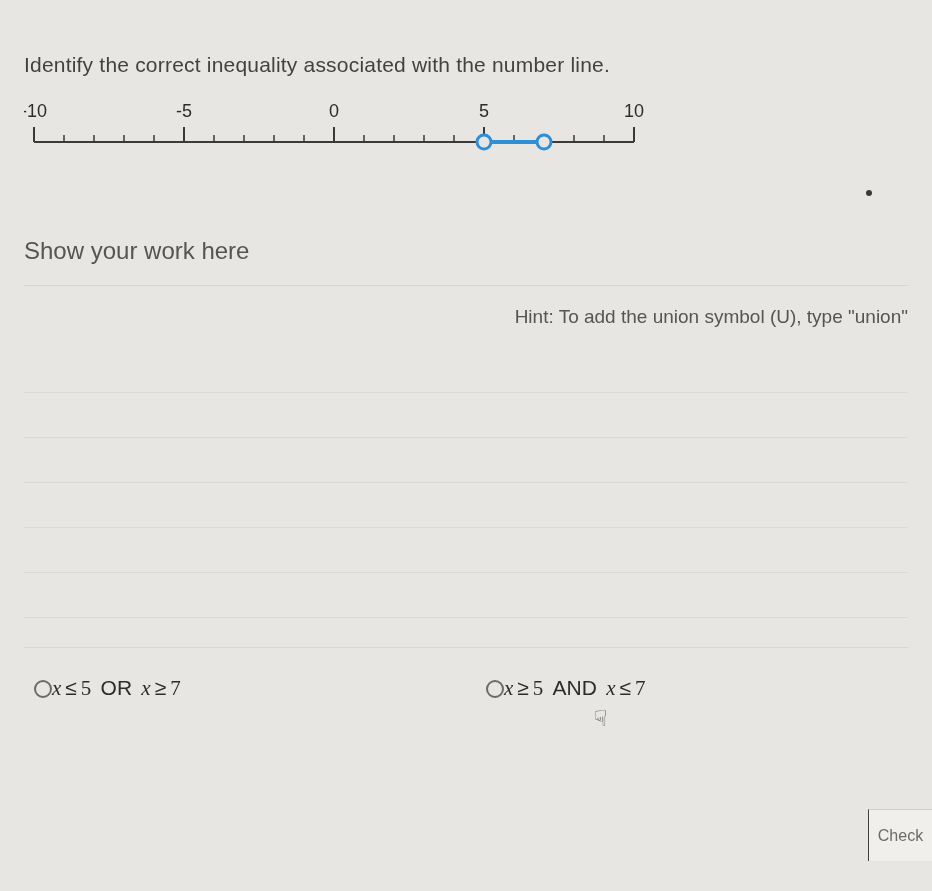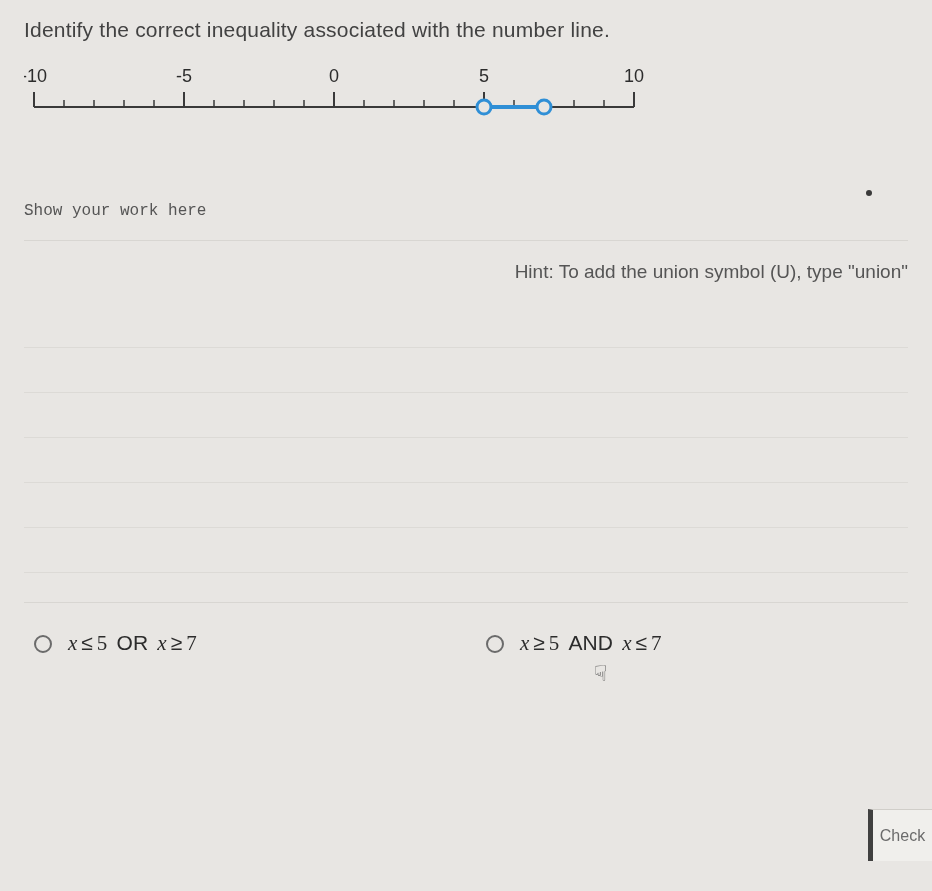--- a/index.html
+++ b/index.html
@@ -10,32 +10,32 @@
       height: 891px;
       overflow: hidden;
       position: relative;
     }
     .container { padding: 18px 24px 0 24px; }
     .question {
       font-size: 21px;
       color: #424242;
       margin-bottom: 20px;
       letter-spacing: 0.2px;
+      margin-top: 35px;
     }
     .number-line-wrap {
       display: flex;
       margin-bottom: 60px;
     }
     svg.number-line { display: block; }
     .show-work {
-      font-size: 16px;
+      font-size: 24px;
       color: #555;
       padding: 10px 0 20px 0;
       border-bottom: 1px solid #d8d6d2;
-      font-family: Liberation Mono, monospace;
     }
     .hint {
       font-size: 19px;
       color: #555;
       padding: 20px 0;
       text-align: right;
     }
     .work-area {
       height: 300px;
       background: repeating-linear-gradient(
@@ -51,21 +51,20 @@
       display: grid;
       grid-template-columns: 1fr 1fr;
       column-gap: 40px;
       row-gap: 42px;
       padding: 28px 10px 28px 10px;
       position: relative;
     }
     .option {
       display: flex;
       align-items: center;
-      gap: 16px;
       font-size: 21px;
       color: #2c2c2c;
     }
     .radio {
       width: 18px; height: 18px;
       border: 2px solid #6b6b6b;
       border-radius: 50%;
       flex-shrink: 0;
     }
     .math { font-family: Georgia, 'Times New Roman', serif; font-style: italic; }
@@ -78,21 +77,21 @@
       font-size: 22px;
       color: #545454;
     }
     .check-btn {
       position: absolute;
       right: 0;
       bottom: 30px;
       width: 64px;
       height: 52px;
       background: #f0efec;
-      border-left: 5px solid #404040;
+      border-left: 1px solid #404040;
       border-top: 1px solid #d0cec9;
       display: flex;
       align-items: center;
       justify-content: center;
       color: #6b6b6b;
       font-size: 16px;
     }
     .dot {
       position: absolute;
       right: 60px;

